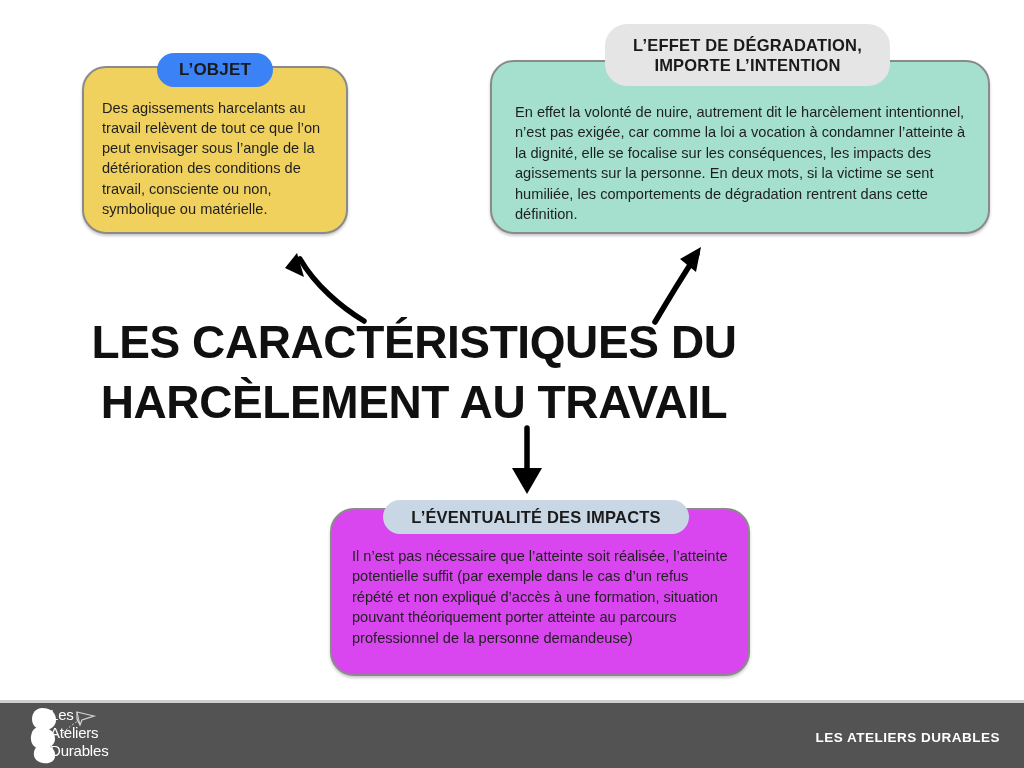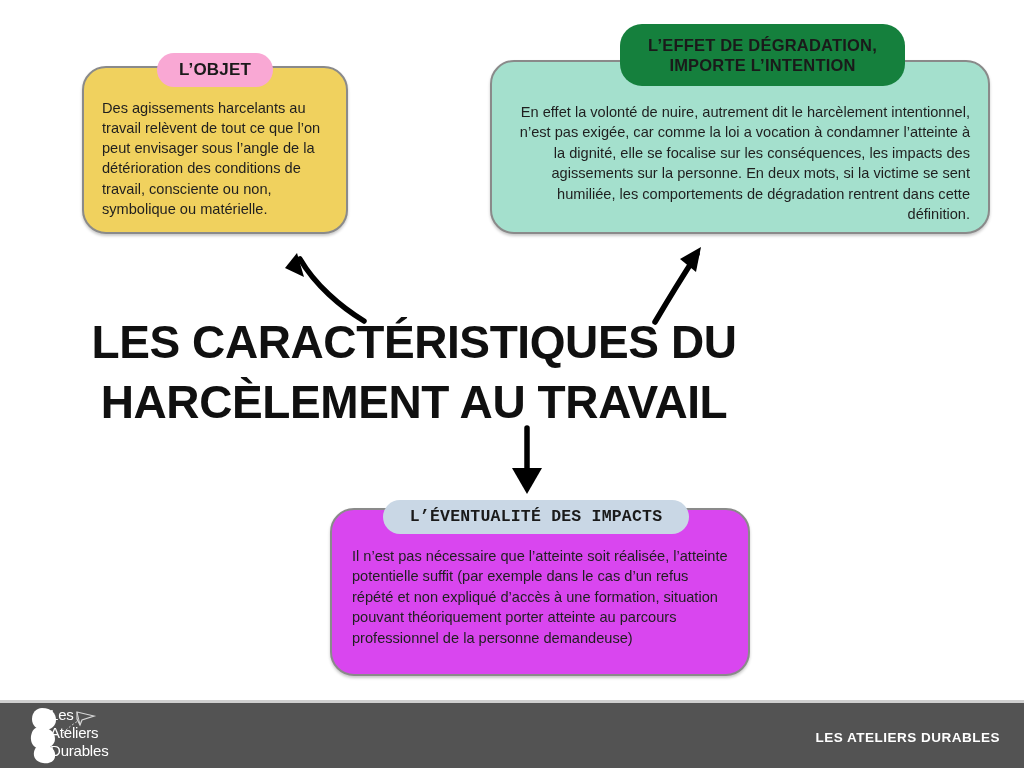--- a/index.html
+++ b/index.html
@@ -45,21 +45,21 @@
   }
 
   
   #card-objet{left:82px;top:66px;width:266px;height:168px;background:#F0D15E;}
   #pill-objet{left:157px;top:53px;width:116px;height:34px;background:#FBF2D8;font-size:17px;}
   #card-objet .body{left:18px;top:30px;right:16px;font-size:14.6px;line-height:1.38;}
 
   
   #card-effet{left:490px;top:60px;width:500px;height:174px;background:#A4E0CD;}
   #pill-effet{left:605px;top:24px;width:285px;height:62px;background:#E9F5F1;font-size:16.5px;padding:0 12px;}
-  #card-effet .body{left:23px;top:40px;right:18px;font-size:14.6px;line-height:1.4;text-align:right;}
+  #card-effet .body{left:23px;top:40px;right:18px;font-size:14.6px;line-height:1.4;}
 
   
   #card-impacts{left:330px;top:508px;width:420px;height:168px;background:#95AFC9;}
   #pill-impacts{left:383px;top:500px;width:306px;height:34px;background:#C9D7E5;font-size:16.5px;}
   #card-impacts .body{left:20px;top:36px;right:16px;font-size:14.6px;line-height:1.4;}
 
   
   #title{
     position:absolute;left:0;top:313px;width:828px;
     text-align:center;
@@ -97,32 +97,32 @@
   #logo-dur{left:28px;top:36px;}
 </style>
 </head>
 <body style="background: rgb(255, 255, 255);">
 
 <div id="stage">
 
   <div class="card" id="card-objet" style="background: rgb(240, 209, 94); border-color: rgb(138, 138, 138);">
     <div class="body">Des agissements harcelants au travail relèvent de tout ce que l’on peut envisager sous l’angle de la détérioration des conditions de travail, consciente ou non, symbolique ou matérielle.</div>
   </div>
-  <div class="pill" id="pill-objet" style="background: #f9a8d4;">L’OBJET</div>
+  <div class="pill" id="pill-objet" style="background: #3b82f6;">L’OBJET</div>
 
   <div class="card" id="card-effet" style="background: rgb(164, 224, 205); border-color: rgb(138, 138, 138);">
     <div class="body">En effet la volonté de nuire, autrement dit le harcèlement intentionnel, n’est pas exigée, car comme la loi a vocation à condamner l’atteinte à la dignité, elle se focalise sur les conséquences, les impacts des agissements sur la personne. En deux mots, si la victime se sent humiliée, les comportements de dégradation rentrent dans cette définition.</div>
   </div>
-  <div class="pill" id="pill-effet" style="background: #15803d; margin-left: 15px;">L’EFFET DE DÉGRADATION,
+  <div class="pill" id="pill-effet" style="background: #e5e5e5;">L’EFFET DE DÉGRADATION,
 IMPORTE L’INTENTION</div>
 
   <div class="card" id="card-impacts" style="background: #d946ef; border-color: rgb(138, 138, 138);">
     <div class="body">Il n’est pas nécessaire que l’atteinte soit réalisée, l’atteinte potentielle suffit (par exemple dans le cas d’un refus répété et non expliqué d’accès à une formation, situation pouvant théoriquement porter atteinte au parcours professionnel de la personne demandeuse)</div>
   </div>
-  <div class="pill" id="pill-impacts" style="background: rgb(201, 215, 229); font-family: Liberation Mono, monospace;">L’ÉVENTUALITÉ DES IMPACTS</div>
+  <div class="pill" id="pill-impacts" style="background: rgb(201, 215, 229);">L’ÉVENTUALITÉ DES IMPACTS</div>
 
   <div id="title">LES CARACTÉRISTIQUES DU
 HARCÈLEMENT AU TRAVAIL</div>
 
   <svg id="arrows" viewBox="0 0 1024 768">
 
     <g>
       <path d="M364,321 C341,307 315,285 300,259" fill="none" stroke="#000000" stroke-width="5.5" stroke-linecap="round"></path>
       <path d="M297,253 L304,277 L285,268 Z" fill="#000000"></path>
     </g>

